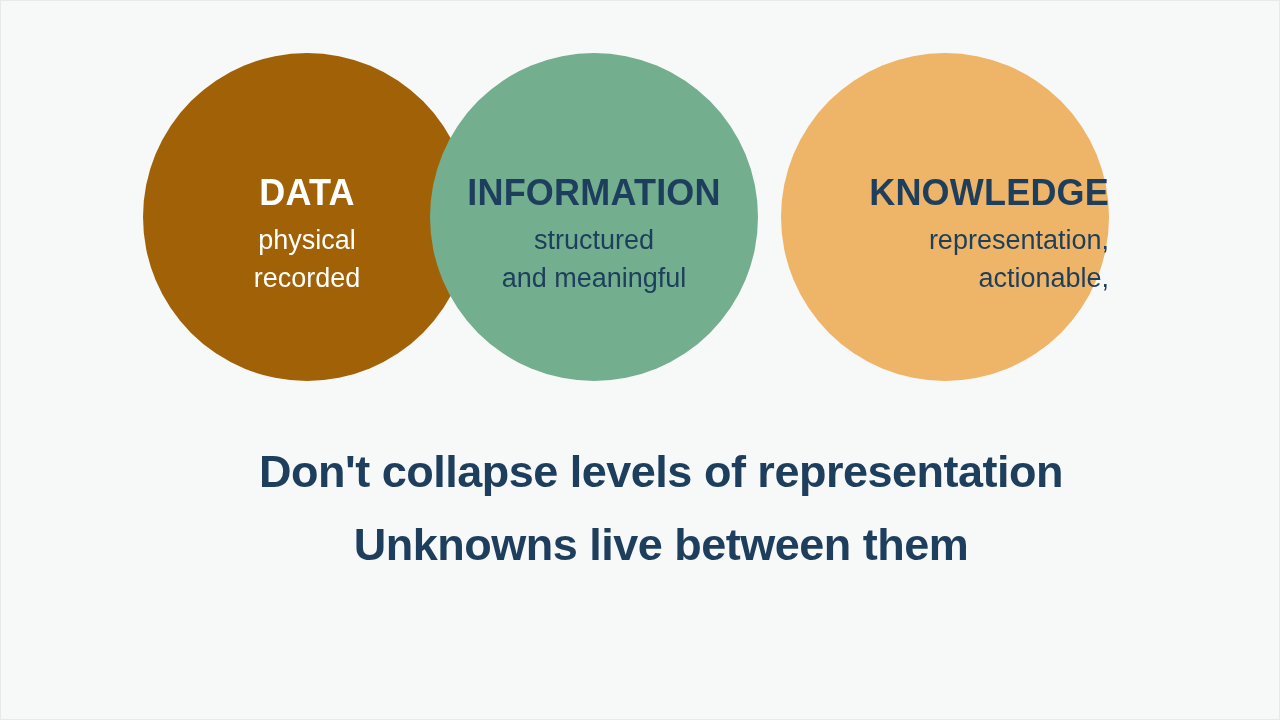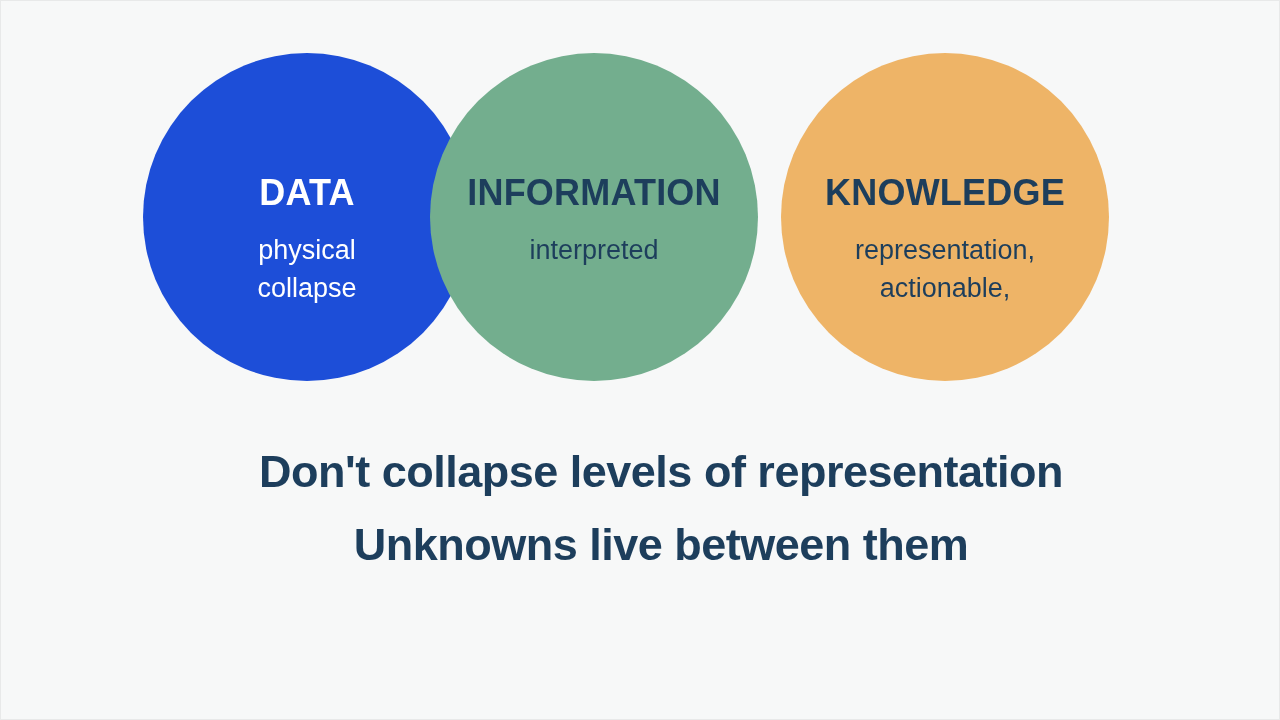--- a/index.html
+++ b/index.html
@@ -32,21 +32,21 @@
     right: 0;
     text-align: center;
   }
   .circle-title {
     font-size: 36px;
     font-weight: 700;
     line-height: 44px;
     letter-spacing: 0.2px;
   }
   .circle-sub {
-    margin-top: 16px;
+    margin-top: 6px;
     font-size: 27px;
     font-weight: 400;
     line-height: 38px;
   }
   .circle-subline {
     display: block;
   }
   .caption {
     position: absolute;
     left: 0;
@@ -59,41 +59,42 @@
     padding-left: 33px;
   }
   .caption-line-1 { top: 446px; }
   .caption-line-2 { top: 519px; }
 </style>
 </head>
 <body>
 
 <div class="slide" style="background-color: rgb(247, 248, 248);">
 
-  <div class="circle circle-data" style="background-color: #1d4ed8;">
+  <div class="circle circle-data" style="background-color: #a16207;">
     <div class="circle-content" style="color: rgb(255, 255, 255);">
       <div class="circle-title">DATA</div>
       <div class="circle-sub">
         <span class="circle-subline">physical</span>
-        <span class="circle-subline">collapse</span>
+        <span class="circle-subline">recorded</span>
       </div>
     </div>
   </div>
 
   <div class="circle circle-information" style="background-color: rgb(115, 174, 142);">
     <div class="circle-content" style="color: rgb(29, 62, 92);">
       <div class="circle-title">INFORMATION</div>
       <div class="circle-sub">
-        <span class="circle-subline">interpreted</span>
+        <span class="circle-subline">structured</span>
+        <span class="circle-subline">and meaningful</span>
       </div>
     </div>
   </div>
 
   <div class="circle circle-knowledge" style="background-color: rgb(238, 180, 103);">
-    <div class="circle-content" style="color: rgb(29, 62, 92);">
+    <div class="circle-content" style="color: rgb(29, 62, 92); text-align: right;">
       <div class="circle-title">KNOWLEDGE</div>
       <div class="circle-sub">
         <span class="circle-subline">representation,</span>
         <span class="circle-subline">actionable,</span>
       </div>
     </div>
   </div>
 
   <div class="caption caption-line-1" style="color: rgb(29, 62, 92);">Don't collapse levels of representation</div>
   <div class="caption caption-line-2" style="color: rgb(29, 62, 92);">Unknowns live between them</div>

